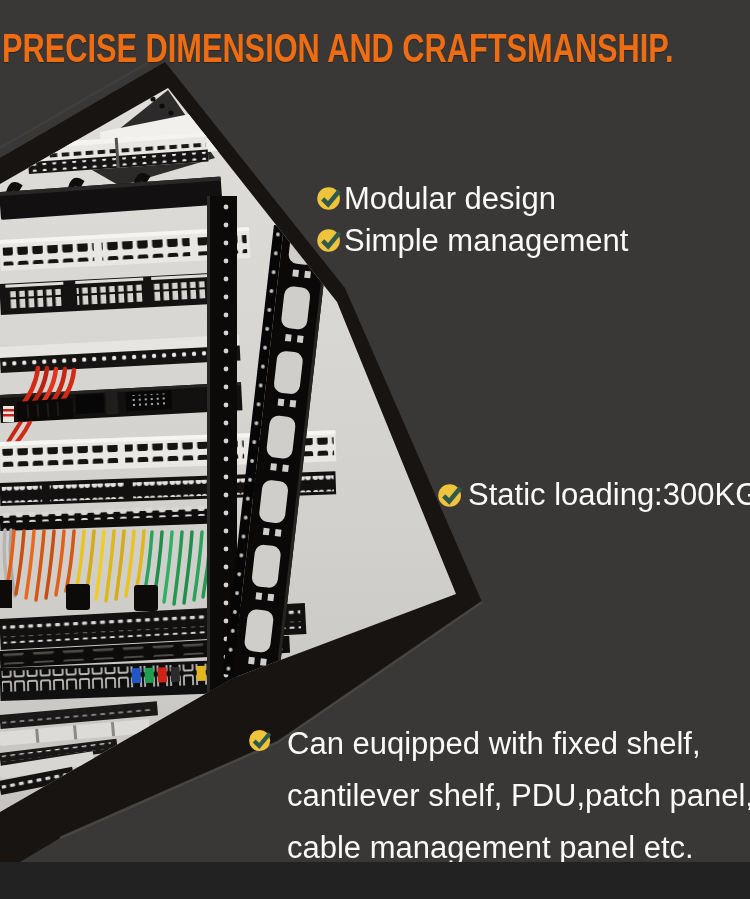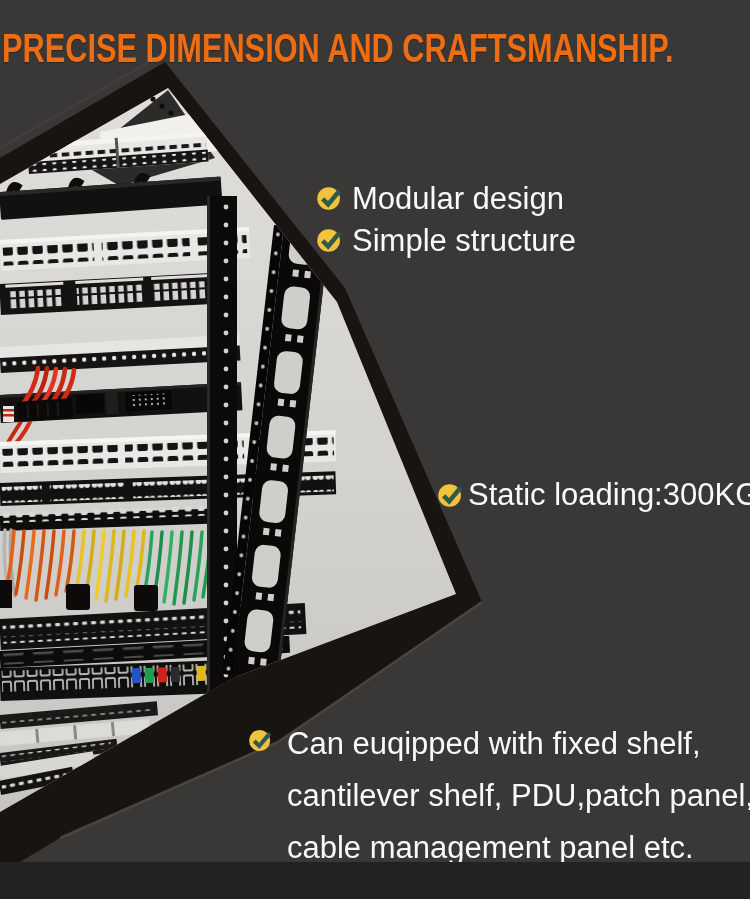--- a/index.html
+++ b/index.html
@@ -20,21 +20,21 @@
     position:absolute;left:2px;top:25px;
     font-size:41px;font-weight:bold;color:var(--accent);
     white-space:nowrap;letter-spacing:0px;
     transform:scaleX(0.75);transform-origin:0 0;
     text-shadow:0 1px 1px rgba(0,0,0,.35);
   }
   .features{position:absolute;left:315px;top:184px;}
   .feature{display:flex;align-items:center;margin-bottom:13px;height:29px;}
   .check{width:29px;height:29px;flex:0 0 auto;}
   .feature-label{
-    font-size:31px;color:var(--text);line-height:29px;margin-left:8px;white-space:nowrap;
+    font-size:31px;color:var(--text);line-height:29px;margin-left:0;white-space:nowrap;
   }
   .spec{position:absolute;left:436px;top:477px;display:flex;align-items:center;}
   .spec .check{width:29px;height:29px;}
   .spec-label{font-size:31px;color:var(--text);margin-left:3px;white-space:nowrap;}
   .desc{position:absolute;left:247px;top:718px;display:flex;align-items:flex-start;}
   .desc .check{width:27px;height:27px;margin-top:9px;}
   .desc-lines{margin-left:13px;font-size:31px;color:var(--text);line-height:52px;white-space:nowrap;}
 </style>
 </head>
 <body>
@@ -325,21 +325,21 @@
         <circle cx="15" cy="16" r="12.5" fill="#f0c33c"></circle>
         <path d="M8.5 16.5 L14.5 22.5 L27 7.5" stroke="#2e594d" stroke-width="5" fill="none"></path>
       </svg>
       <span class="feature-label">Modular design</span>
     </div>
     <div class="feature">
       <svg class="check" viewBox="0 0 32 32">
         <circle cx="15" cy="16" r="12.5" fill="#f0c33c"></circle>
         <path d="M8.5 16.5 L14.5 22.5 L27 7.5" stroke="#2e594d" stroke-width="5" fill="none"></path>
       </svg>
-      <span class="feature-label">Simple structure</span>
+      <span class="feature-label">Simple management</span>
     </div>
   </div>
 
   <div class="spec">
     <svg class="check" viewBox="0 0 32 32">
       <circle cx="15" cy="16" r="12.5" fill="#f0c33c"></circle>
       <path d="M8.5 16.5 L14.5 22.5 L27 7.5" stroke="#2e594d" stroke-width="5" fill="none"></path>
     </svg>
     <span class="spec-label">Static loading:300KG</span>
   </div>

